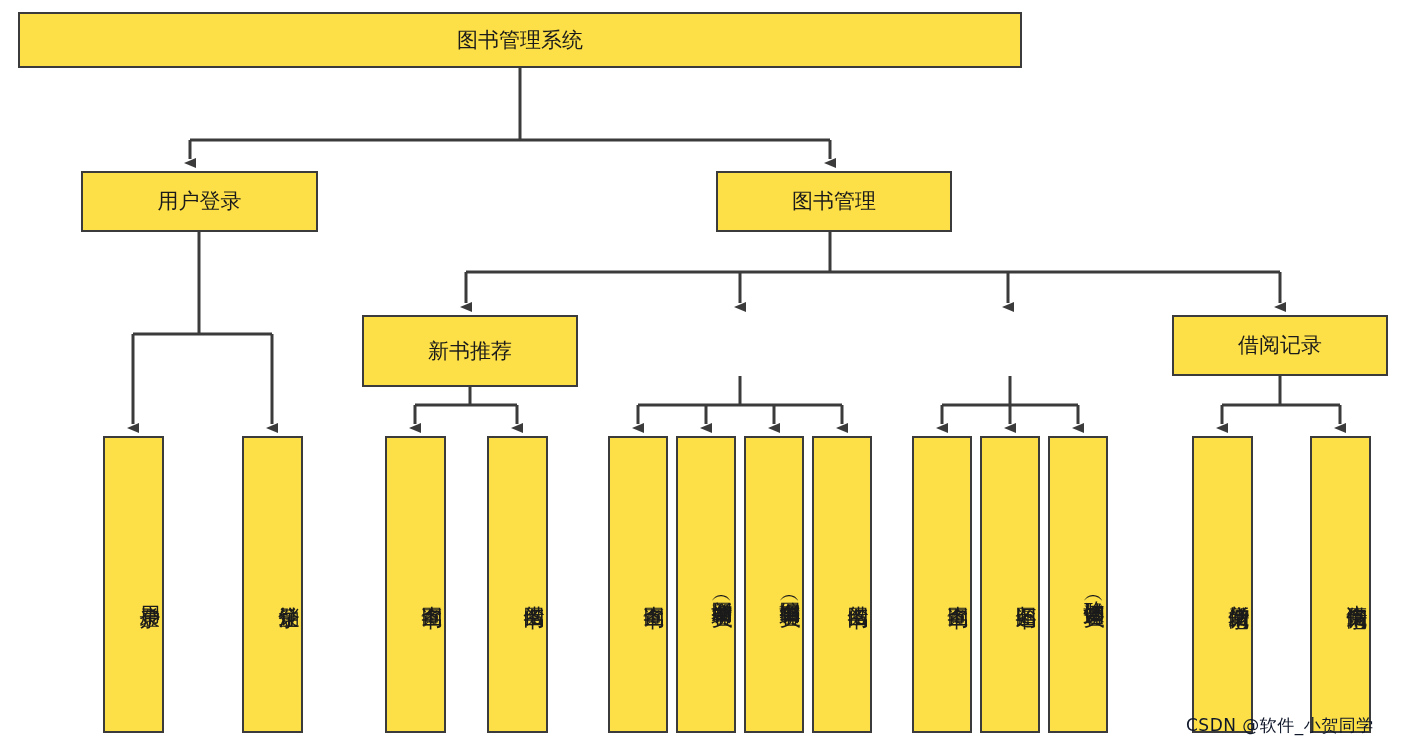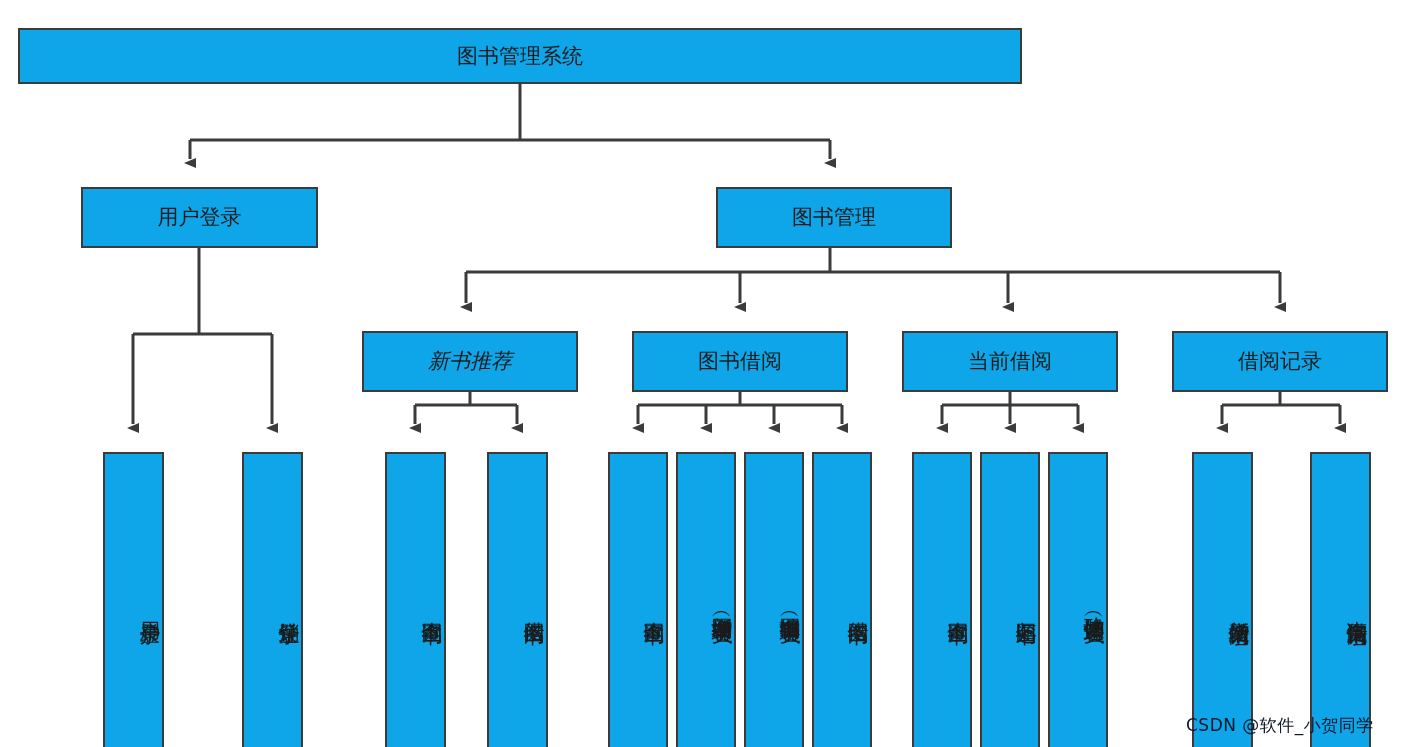--- a/index.html
+++ b/index.html
@@ -21,28 +21,27 @@
     position: absolute;
     left: 0;
     top: 0;
     width: 1405px;
     height: 747px;
   }
   .node {
     position: absolute;
     box-sizing: border-box;
     border: 2px solid #3b3b3b;
-    background: #0ea5e9;
+    background: #fde047;
     color: #1b1b1b;
     display: flex;
     align-items: center;
     justify-content: center;
     text-align: center;
     line-height: 1.18;
-    margin-top: 16px;
   }
   .node.h {
     font-size: 21px;
   }
   .node.v {
     writing-mode: vertical-rl;
     text-orientation: upright;
     font-size: 21px;
     align-items: flex-start;
     justify-content: center;
@@ -116,23 +115,21 @@
       <path d="M1222,405 L1222,424" marker-end="url(#arrow)"></path>
       <path d="M1340,405 L1340,424" marker-end="url(#arrow)"></path>
     </g>
   </svg>
 
   <div class="node h" style="left:18px; top:12px; width:1004px; height:56px;">图书管理系统</div>
 
   <div class="node h" style="left:81px; top:171px; width:237px; height:61px;">用户登录</div>
   <div class="node h" style="left:716px; top:171px; width:236px; height:61px;">图书管理</div>
 
-  <div class="node h" style="left:362px; top:315px; width:216px; height:61px;font-style:italic;">新书推荐</div>
-  <div class="node h" style="left:632px; top:315px; width:216px; height:61px;">图书借阅</div>
-  <div class="node h" style="left:902px; top:315px; width:216px; height:61px;">当前借阅</div>
+  <div class="node h" style="left:362px; top:315px; width:216px; height:72px;">新书推荐</div>
   <div class="node h" style="left:1172px; top:315px; width:216px; height:61px;">借阅记录</div>
 
   <div class="node v" style="left:103px; top:436px; width:61px; height:297px;">用户登录</div>
   <div class="node v" style="left:242px; top:436px; width:61px; height:297px;">注销登录</div>
 
   <div class="node v" style="left:385px; top:436px; width:61px; height:297px;">查询图书</div>
   <div class="node v" style="left:487px; top:436px; width:61px; height:297px;">借阅图书</div>
 
   <div class="node v" style="left:608px; top:436px; width:60px; height:297px;">查询图书</div>
   <div class="node v tall" style="left:676px; top:436px; width:60px; height:297px;">新增图书（管理员）</div>

